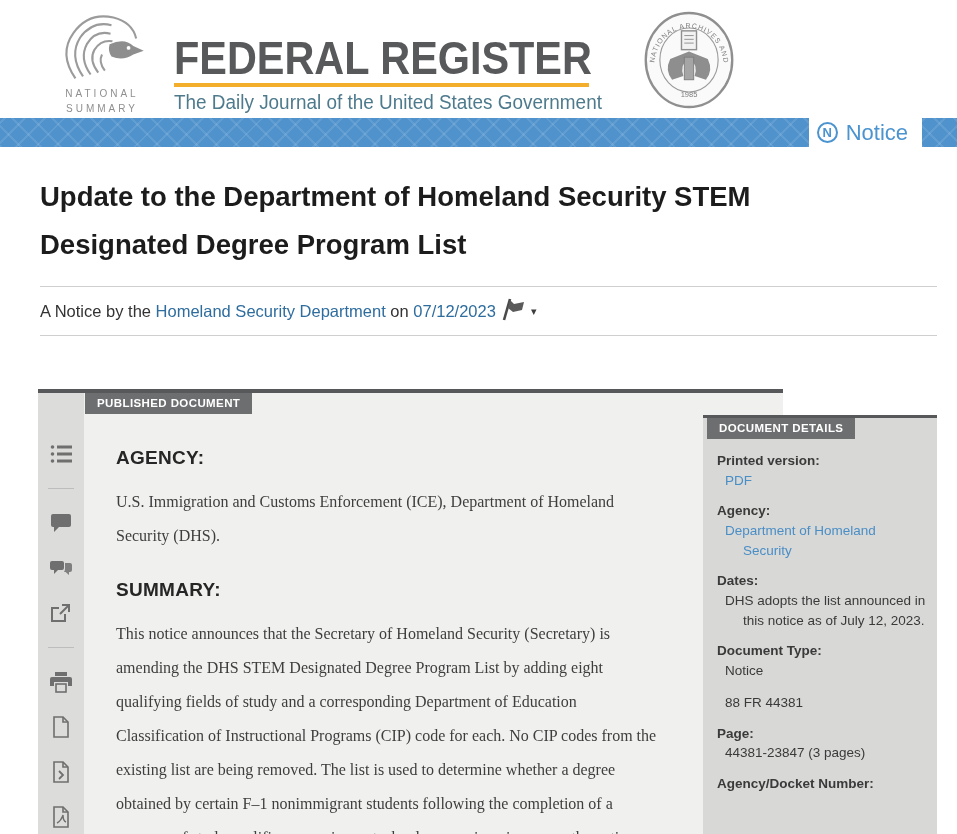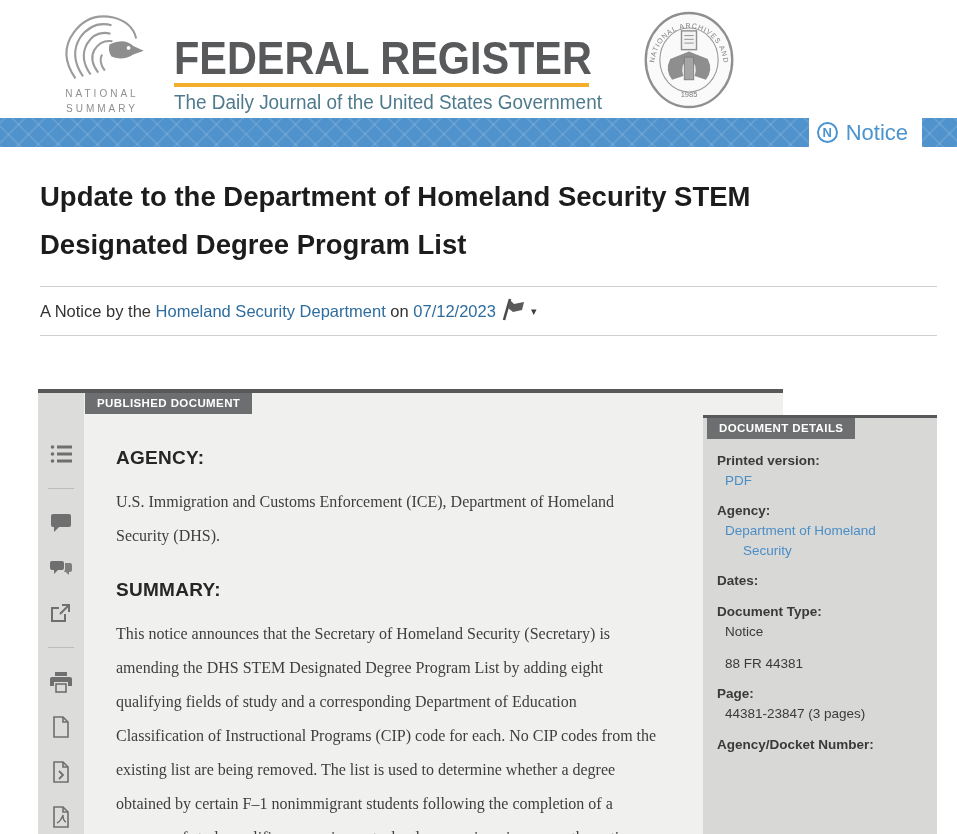--- a/index.html
+++ b/index.html
@@ -285,20 +285,21 @@
       <div class="field">
         <div class="field-label">Printed version:</div>
         <div class="field-value link">PDF</div>
       </div>
       <div class="field">
         <div class="field-label">Agency:</div>
         <div class="field-value link">Department of Homeland Security</div>
       </div>
       <div class="field">
         <div class="field-label">Dates:</div>
+        <div class="field-value">DHS adopts the list announced in this notice as of July 12, 2023.</div>
       </div>
       <div class="field">
         <div class="field-label">Document Type:</div>
         <div class="field-value">Notice</div>
       </div>
       <div class="field">
         <div class="field-value">88 FR 44381</div>
       </div>
       <div class="field">
         <div class="field-label">Page:</div>

